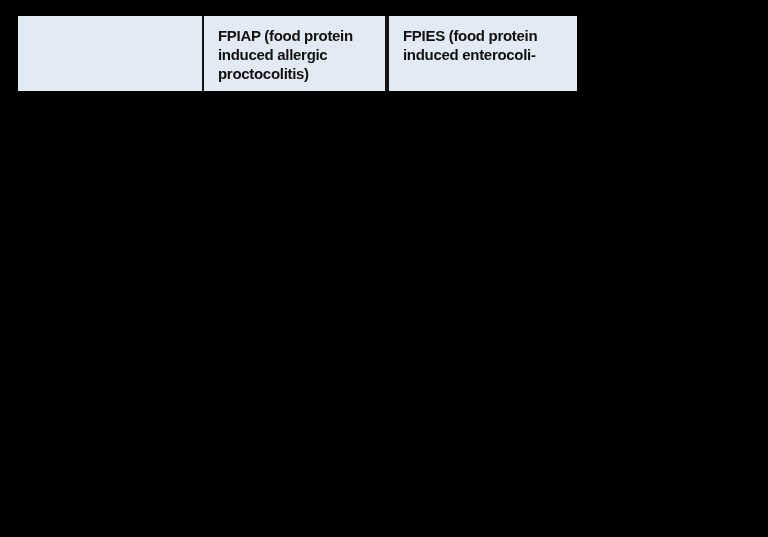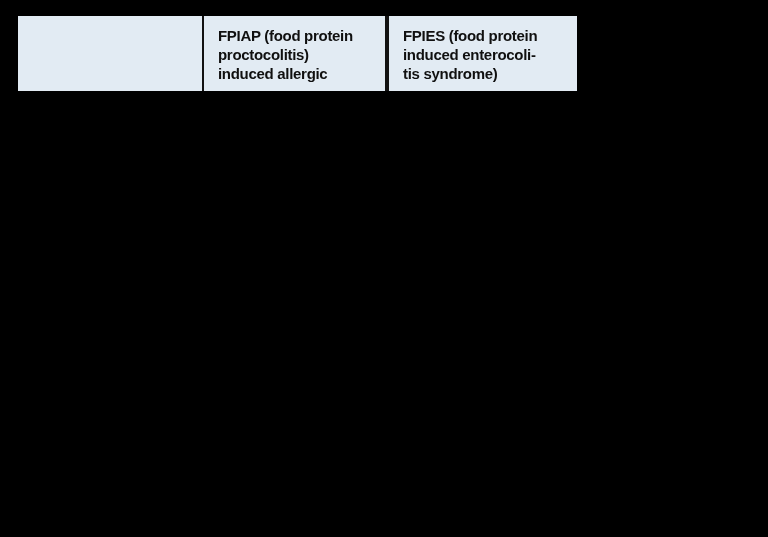--- a/index.html
+++ b/index.html
@@ -54,28 +54,27 @@
 <body>
 
 <div class="header-row">
 
   <div class="cell c1"></div>
 
   <div class="divider"></div>
 
   <div class="cell c2">
     <div class="line">FPIAP (food protein</div>
+    <div class="line">induced allergic</div>
     <div class="line">proctocolitis)</div>
-    <div class="line">induced allergic</div>
   </div>
 
   <div class="divider"></div>
 
 
   <div class="divider"></div>
 
   <div class="cell c4">
     <div class="line">FPIES (food protein</div>
     <div class="line">induced enterocoli-</div>
-    <div class="line">tis syndrome)</div>
   </div>
 
 </div>
 
 </body></html>

